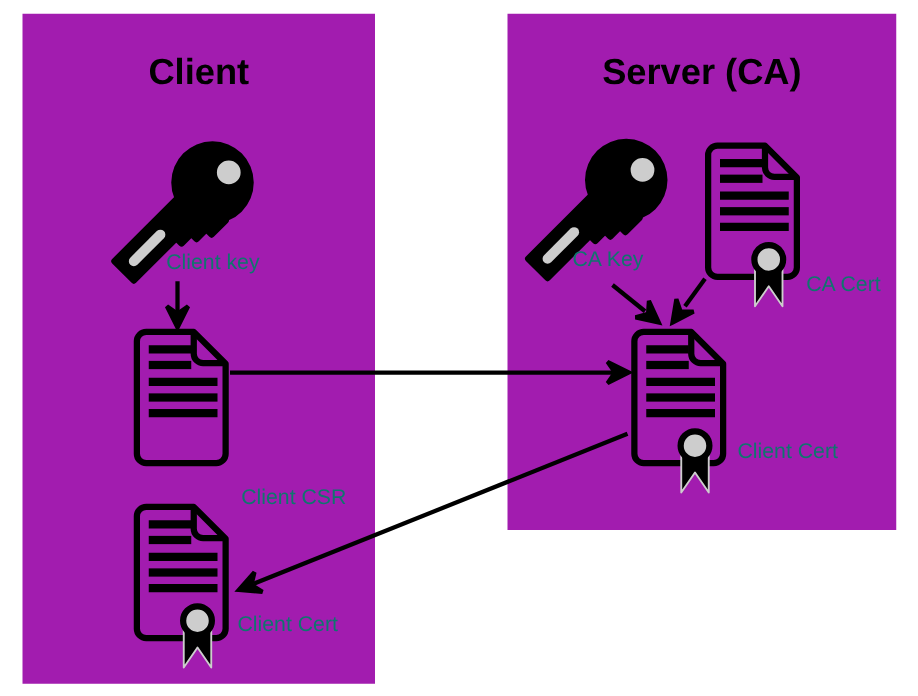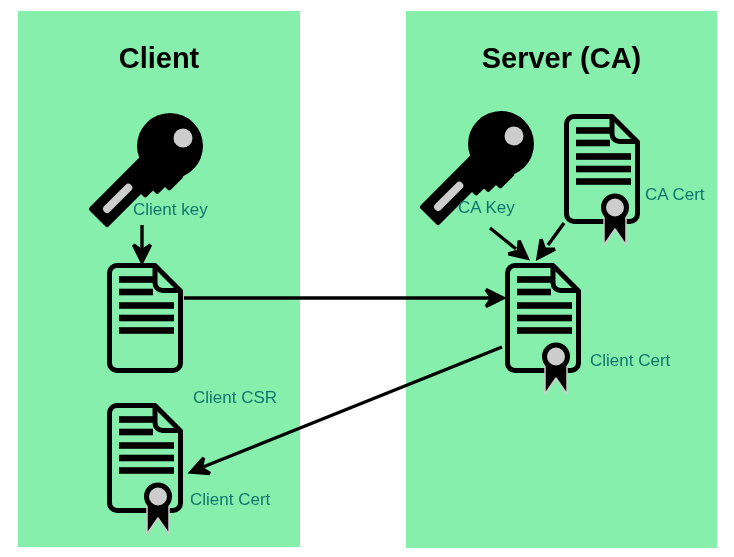--- a/index.html
+++ b/index.html
@@ -1,35 +1,35 @@
 <!DOCTYPE html>
 <html><head>
 <meta charset="utf-8">
 <style>
   html,body{margin:0;padding:0;}
   body{
     width:734px;height:557px;position:relative;overflow:hidden;
     background:#ffffff;
     font-family:"Liberation Sans",sans-serif;
   }
-  .panel{position:absolute;background:#86efac;}
+  .panel{position:absolute;background:#a21caf;}
   #panel-client{left:18px;top:11px;width:282px;height:536px;}
-  #panel-server{left:406px;top:11px;width:311px;height:537px;}
+  #panel-server{left:406px;top:11px;width:311px;height:413px;}
   .panel-title{
     position:absolute;top:31px;left:0;width:100%;
     text-align:center;font-size:29px;font-weight:bold;color:#000;
   }
   .lbl{
     position:absolute;font-size:17px;color:#0f766e;white-space:nowrap;line-height:1.1;
   }
   #lbl-client-key {left:133px;top:201px;}
   #lbl-client-csr {left:193px;top:353px;margin-top:36px;}
   #lbl-client-cert{left:190px;top:491px;}
   #lbl-ca-key     {left:458px;top:199px;}
-  #lbl-ca-cert    {left:645px;top:186px;}
+  #lbl-ca-cert    {left:645px;top:219px;}
   #lbl-server-client-cert{left:590px;top:352px;}
   #diagram-svg{position:absolute;left:0;top:0;}
 </style>
 </head>
 <body>
 
 <div class="panel" id="panel-client">
   <div class="panel-title">Client</div>
 </div>
 <div class="panel" id="panel-server">

